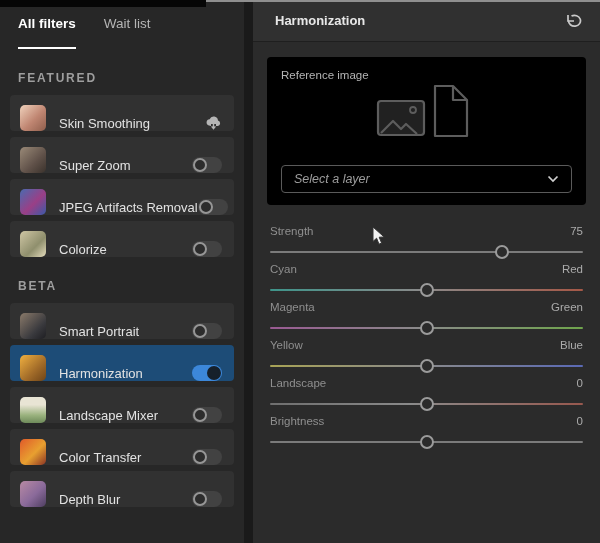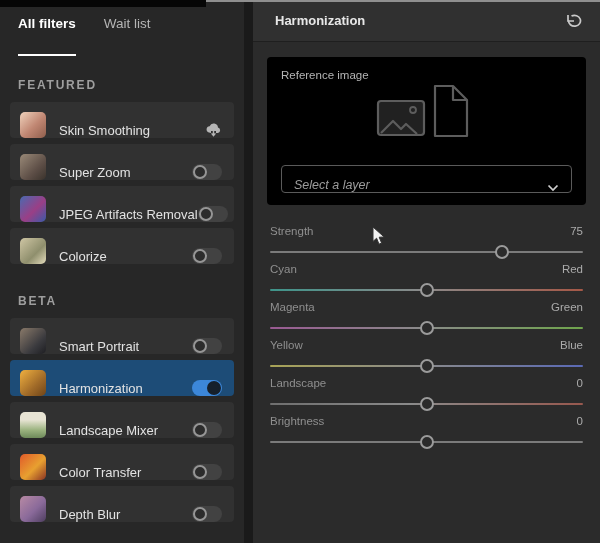--- a/index.html
+++ b/index.html
@@ -5,24 +5,24 @@
   html,body{margin:0;padding:0;background:#1a1a1a;}
   #app{position:relative;width:600px;height:543px;overflow:hidden;
        font-family:"Liberation Sans","DejaVu Sans",sans-serif;background:#272727;
        -webkit-font-smoothing:antialiased;}
 
   
   .left-panel{position:absolute;left:0;top:0;width:244px;height:543px;background:#272727;}
   .black-bar{position:absolute;left:0;top:0;width:206px;height:7px;background:#060606;z-index:6;}
   .top-edge{position:absolute;left:206px;top:0;width:394px;height:2px;background:#8f8f8f;z-index:7;}
   .tabs{display:flex;gap:28px;padding:16px 0 0 18px;}
-  .tab{font-size:13.5px;color:#b5b5b5;padding-bottom:23px;cursor:default;}
+  .tab{font-size:13.5px;color:#b5b5b5;padding-bottom:16px;cursor:default;}
   .tab.active{color:#ffffff;font-weight:bold;border-bottom:2px solid #ffffff;}
   .section-title{margin:22px 0 10px 18px;font-size:12px;font-weight:bold;letter-spacing:1.8px;color:#9e9e9e;}
-  .section-title.beta{margin-top:30px;}
+  .section-title.beta{margin-top:22px;}
   .filter-row{height:36px;margin:0 10px 6px 10px;background:#313131;border-radius:4px;
               display:flex;align-items:flex-end;padding:0 12px 0 10px;}
   .filter-row[data-selected="true"]{background:#1d4c77;}
   .thumb{width:26px;height:26px;border-radius:5px;margin-right:13px;flex:none;}
   .row-label{font-size:13px;color:#e2e2e2;flex:1;white-space:nowrap;}
   
   .th-skin{background:linear-gradient(135deg,#f0d2bc,#c08672 55%,#8f5e4c);}
   .th-zoom{background:linear-gradient(135deg,#9a8a78,#5f5048 60%,#3a322c);}
   .th-jpeg{background:linear-gradient(135deg,#4a6ab0,#9a3f86 55%,#3a5aa8);}
   .th-colorize{background:linear-gradient(135deg,#cfc6a4,#8f8f6d 60%,#e4dcbc);}
@@ -47,21 +47,21 @@
   .right-panel{position:absolute;left:253px;top:0;width:347px;height:543px;background:#2b2b2b;}
   .r-header{height:42px;display:flex;align-items:center;justify-content:space-between;
             padding:0 16px 0 22px;background:#303030;border-bottom:1px solid #1f1f1f;box-sizing:border-box;}
   .r-title{font-size:13px;font-weight:bold;color:#e8e8e8;}
   .reset-btn{width:22px;height:20px;display:flex;align-items:center;justify-content:center;}
   .card{margin:15px 14px 0 14px;height:148px;background:#000000;border-radius:4px;
         padding:12px 14px;box-sizing:border-box;position:relative;}
   .ref-label{font-size:11.5px;color:#b4b4b4;}
   .ph-icons{display:flex;justify-content:center;margin-top:2px;}
   .dropdown{position:absolute;left:14px;right:14px;bottom:12px;height:28px;border:1px solid #5a5a5a;
-            border-radius:4px;display:flex;align-items:flex-end;justify-content:space-between;
+            border-radius:4px;display:flex;align-items:center;justify-content:space-between;
             padding:0 12px;box-sizing:border-box;}
   .dd-text{font-style:italic;font-size:12.5px;color:#9c9c9c;}
 
   .sliders{padding:20px 17px 0 17px;}
   .slider{margin-bottom:10px;}
   .slider-head{display:flex;justify-content:space-between;font-size:11.5px;}
   .s-label{color:#8f8f8f;}
   .s-value{color:#ababab;}
   .track{margin-top:14px;height:2px;border-radius:1px;position:relative;}
   .t-plain{background:#7b7b7b;}

